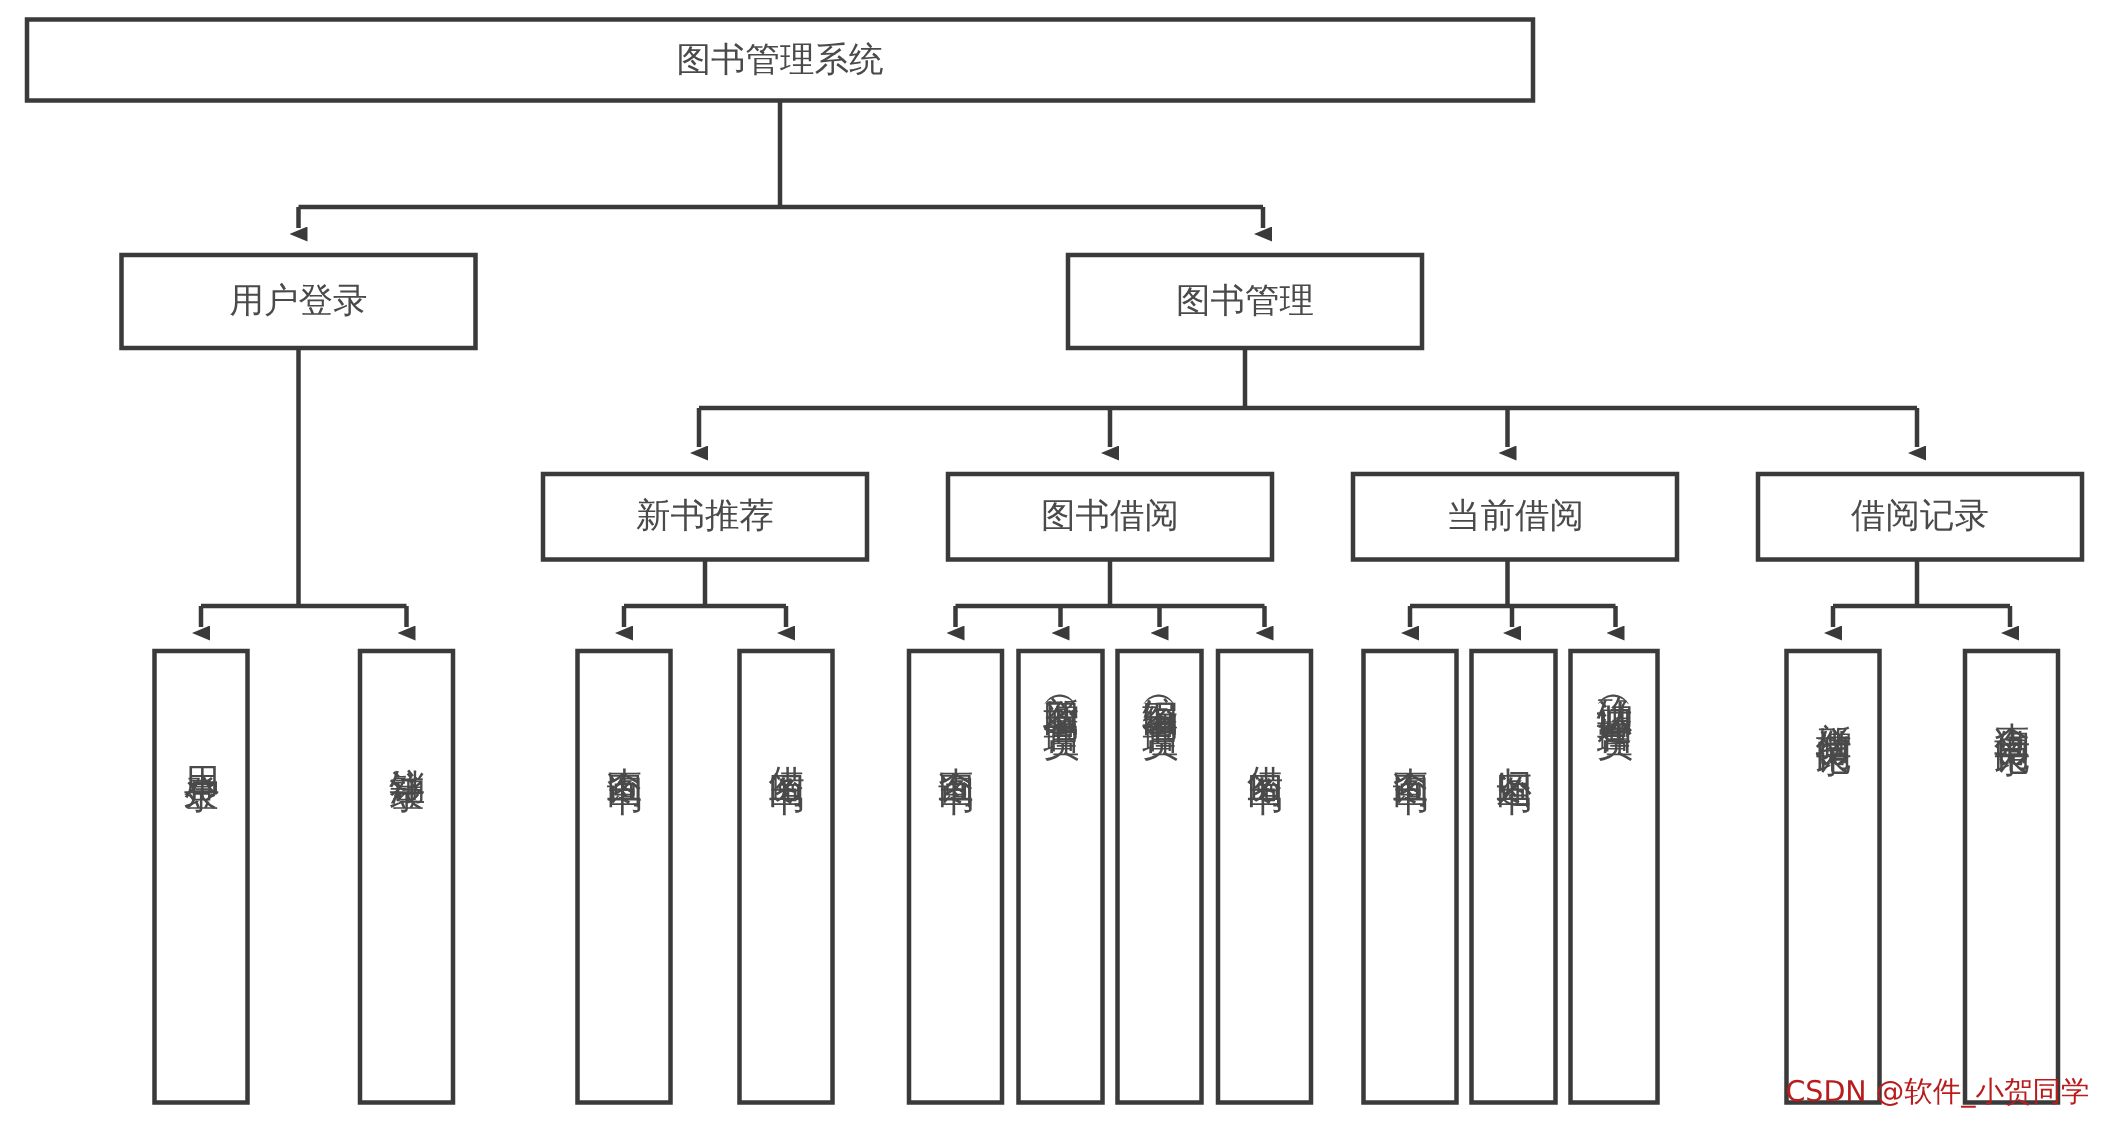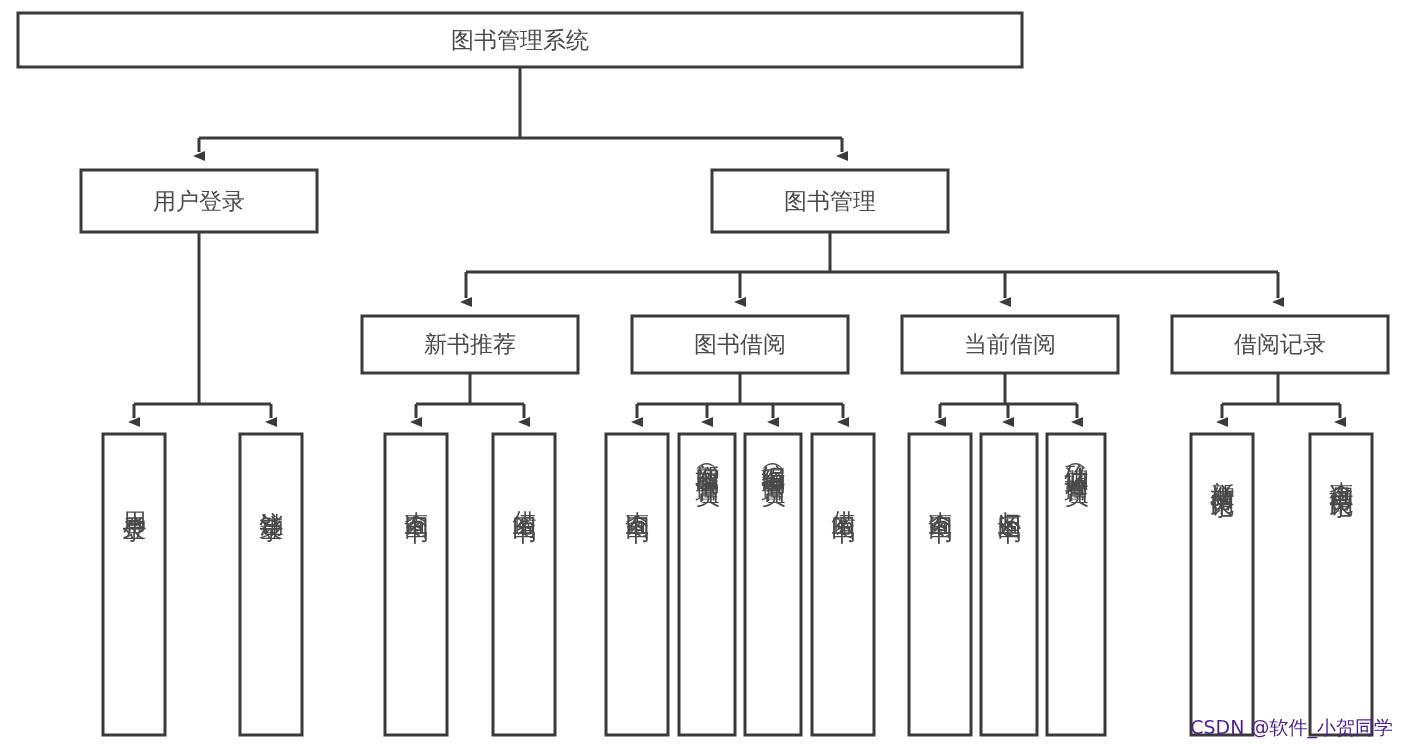--- a/index.html
+++ b/index.html
@@ -62,21 +62,21 @@
     color: #4a4a4a;
     letter-spacing: 3px;
     white-space: nowrap;
   }
   .watermark {
     position: absolute;
     right: 12px;
     bottom: 6px;
     font-family: "DejaVu Sans", "Liberation Sans", sans-serif;
     font-size: 19px;
-    color: #4c1d95;
+    color: #b91c1c;
     white-space: nowrap;
     pointer-events: none;
     margin-top: 37px;
   }
 </style>
 </head>
 <body>
 
 <div id="canvas-wrap">
 

